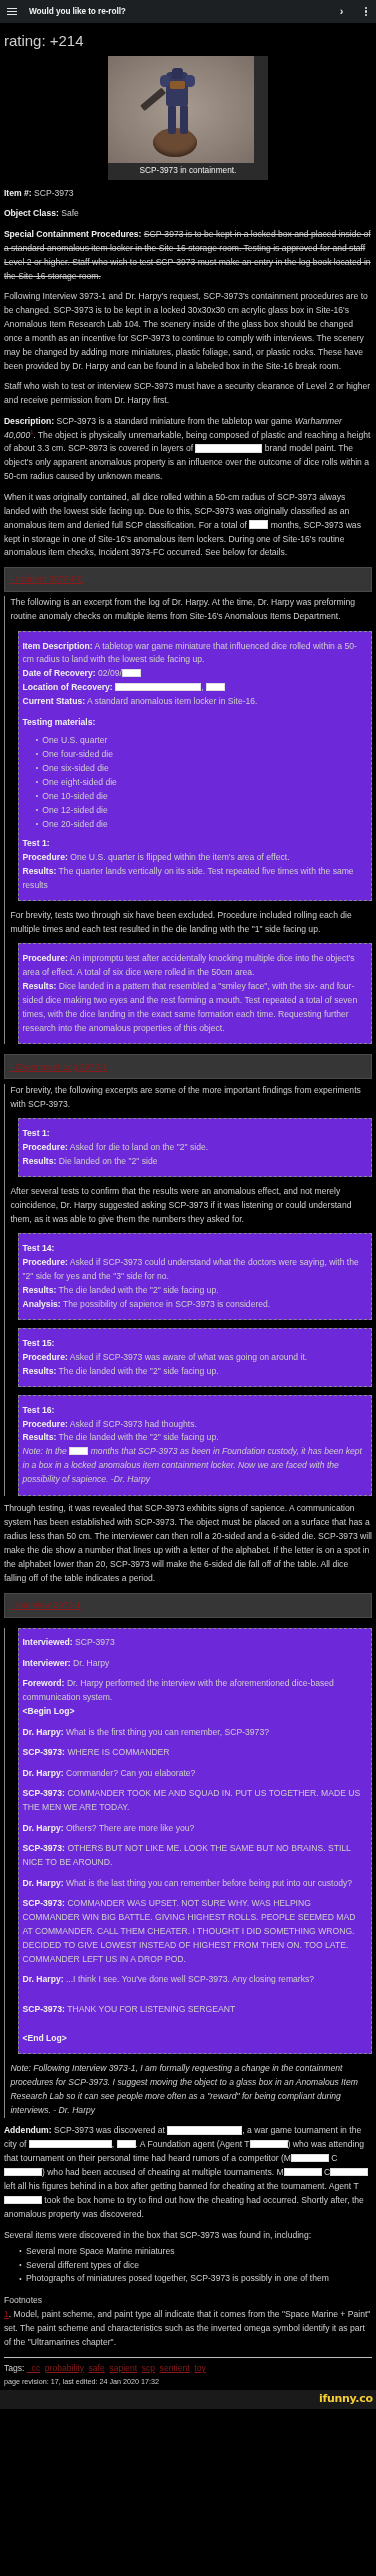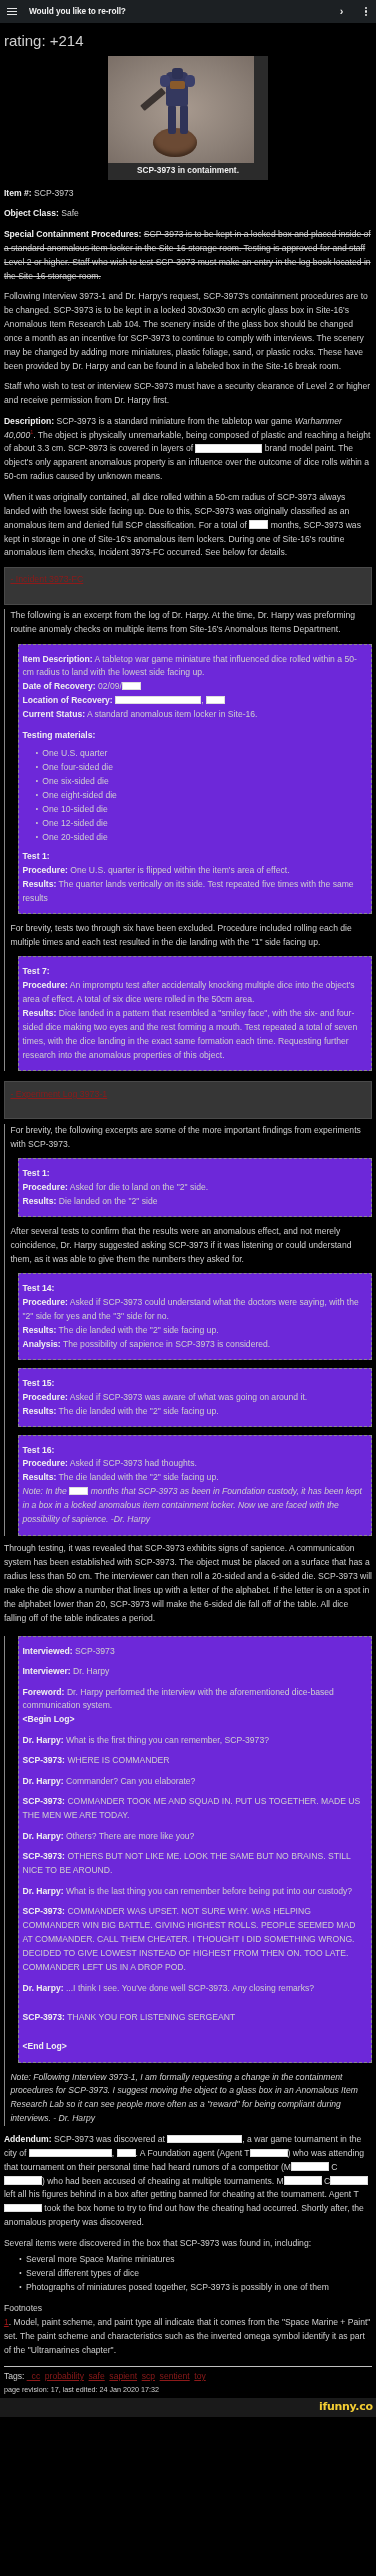--- a/index.html
+++ b/index.html
@@ -21,21 +21,21 @@
   }
   .topbar .menu { width: 10px; height: 7.7px; display: flex; flex-direction: column; justify-content: space-between; margin-right: 12px; cursor: pointer; }
   .topbar .menu span { display: block; height: 1.1px; background: #e6e6e6; }
   .topbar .title { color: #f2f2f2; font-weight: bold; font-size: 8.3px; letter-spacing: -0.1px; flex: 1; }
   .topbar .next { color: #e6e6e6; font-size: 11px; margin-right: 19px; cursor: pointer; font-weight: bold; }
   .topbar .more { display: flex; flex-direction: column; gap: 1.7px; cursor: pointer; padding: 0 2.2px; }
   .topbar .more span { width: 2.2px; height: 2.2px; border-radius: 50%; background: #e6e6e6; display: block; }
 
   .page { padding: 0 3.9px; }
   .rating { text-align: left; color: #cfcfcf; font-size: 15px; font-weight: 300; padding-top: 5.5px; height: 29px; padding-right: 1.7px; }
-  .figure { width: 160px; margin: 4.4px auto 0; background: #2b2b2b; font-weight: bold; }
+  .figure { width: 160px; margin: 4.4px auto 0; background: #2b2b2b; }
   .figure .photo {
     width: 146px; height: 107px;
     background: radial-gradient(ellipse at 50% 50%, #a89a8f 0%, #8d8178 60%, #7a6e66 100%);
     position: relative; overflow: hidden;
   }
   .figure .photo .base { position: absolute; left: 45px; top: 72px; width: 44px; height: 29px; border-radius: 50%; background: #6b4a34; box-shadow: inset 0 -3.3px 4.4px #3e2a1d; }
   .figure .photo .body { position: absolute; left: 58px; top: 15.4px; width: 22px; height: 34px; background: #34385e; border-radius: 4.4px 4.4px 2.2px 2.2px; }
   .figure .photo .head { position: absolute; left: 64px; top: 12px; width: 11px; height: 11px; background: #2d3155; border-radius: 3.3px; }
   .figure .photo .shL { position: absolute; left: 52px; top: 19px; width: 10px; height: 12px; background: #3a3f6a; border-radius: 4.4px; }
   .figure .photo .shR { position: absolute; left: 77px; top: 19px; width: 10px; height: 12px; background: #3a3f6a; border-radius: 4.4px; }
@@ -48,21 +48,21 @@
   p { margin: 0 0 6.6px 0; }
   .content { padding-top: 6.6px; }
   b, .b { color: #f0f0f0; font-weight: bold; }
   .strike { text-decoration: line-through; }
   .redact { display: inline-block; background: #fff; height: 8.3px; vertical-align: -1.1px; border: 0.6px solid #ddd; }
   sup.fn { color: #a01616; font-size: 5.5px; vertical-align: super; line-height: 0; }
 
   .collapsible {
     background: #363636;
     border: 0.6px solid #4a4a4a;
-    height: 38px;
+    height: 25px;
     padding: 4.4px 5.5px;
     margin: 0 0 4.4px 0;
     cursor: pointer;
   }
   .collapsible a { color: #8d1a1a; text-decoration: underline; font-size: 8.8px; filter: blur(0.3px); }
   .blockquote { border-left: 0.6px solid #8a8a8a; padding-left: 5.5px; margin: 0 0 6.6px 0; }
   .dbox {
     background: #6d28d9;
     border: 0.6px dashed #8a8a8a;
     margin: 4.4px 0 7.7px 7.2px;
@@ -160,21 +160,20 @@
           <li>One 10-sided die</li>
           <li>One 12-sided die</li>
           <li>One 20-sided die</li>
         </ul>
         <span class="line b">Test 1:</span>
         <span class="line"><span class="b">Procedure:</span> <span>One U.S. quarter is flipped within the item's area of effect.</span></span>
         <span class="line"><span class="b">Results:</span> <span>The quarter lands vertically on its side. Test repeated five times with the same results</span></span>
       </div>
       <p>For brevity, tests two through six have been excluded. Procedure included rolling each die multiple times and each test resulted in the die landing with the "1" side facing up.</p>
       <div class="dbox" style="margin-bottom:0">
-        <span class="line b">Test 7:</span>
         <span class="line"><span class="b">Procedure:</span> <span>An impromptu test after accidentally knocking multiple dice into the object's area of effect. A total of six dice were rolled in the 50cm area.</span></span>
         <span class="line"><span class="b">Results:</span> <span>Dice landed in a pattern that resembled a "smiley face", with the six- and four-sided dice making two eyes and the rest forming a mouth. Test repeated a total of seven times, with the dice landing in the exact same formation each time. Requesting further research into the anomalous properties of this object.</span></span>
       </div>
     </div>
 
     <div class="collapsible" style="margin-top:10px">
       <a>- Experiment Log 3973-1</a>
     </div>
     <div class="blockquote">
       <p>For brevity, the following excerpts are some of the more important findings from experiments with SCP-3973.</p>
@@ -198,20 +197,23 @@
       <div class="dbox" style="margin-bottom:0">
         <span class="line b">Test 16:</span>
         <span class="line"><span class="b">Procedure:</span> <span>Asked if SCP-3973 had thoughts.</span></span>
         <span class="line"><span class="b">Results:</span> <span>The die landed with the "2" side facing up.</span></span>
         <span class="line italic"><span>Note: In the</span> <span class="redact" style="width:19px"></span> <span>months that SCP-3973 as been in Foundation custody, it has been kept in a box in a locked anomalous item containment locker. Now we are faced with the possibility of sapience. -Dr. Harpy</span></span>
       </div>
     </div>
 
     <p style="margin-top:4.4px">Through testing, it was revealed that SCP-3973 exhibits signs of sapience. A communication system has been established with SCP-3973. The object must be placed on a surface that has a radius less than 50 cm. The interviewer can then roll a 20-sided and a 6-sided die. SCP-3973 will make the die show a number that lines up with a letter of the alphabet. If the letter is on a spot in the alphabet lower than 20, SCP-3973 will make the 6-sided die fall off of the table. All dice falling off of the table indicates a period.</p>
 
+    <div class="collapsible">
+      <a>- Interview 3973-1</a>
+    </div>
     <div class="blockquote">
       <div class="dbox" style="margin-top:10px">
         <p><span class="b">Interviewed:</span> <span>SCP-3973</span></p>
         <p><span class="b">Interviewer:</span> <span>Dr. Harpy</span></p>
         <p style="margin-bottom:0"><span class="b">Foreword:</span> <span>Dr. Harpy performed the interview with the aforementioned dice-based communication system.</span></p>
         <p class="b">&lt;Begin Log&gt;</p>
         <p><span class="b">Dr. Harpy:</span> <span>What is the first thing you can remember, SCP-3973?</span></p>
         <p><span class="b">SCP-3973:</span> <span>WHERE IS COMMANDER</span></p>
         <p><span class="b">Dr. Harpy:</span> <span>Commander? Can you elaborate?</span></p>
         <p><span class="b">SCP-3973:</span> <span>COMMANDER TOOK ME AND SQUAD IN. PUT US TOGETHER. MADE US THE MEN WE ARE TODAY.</span></p>

